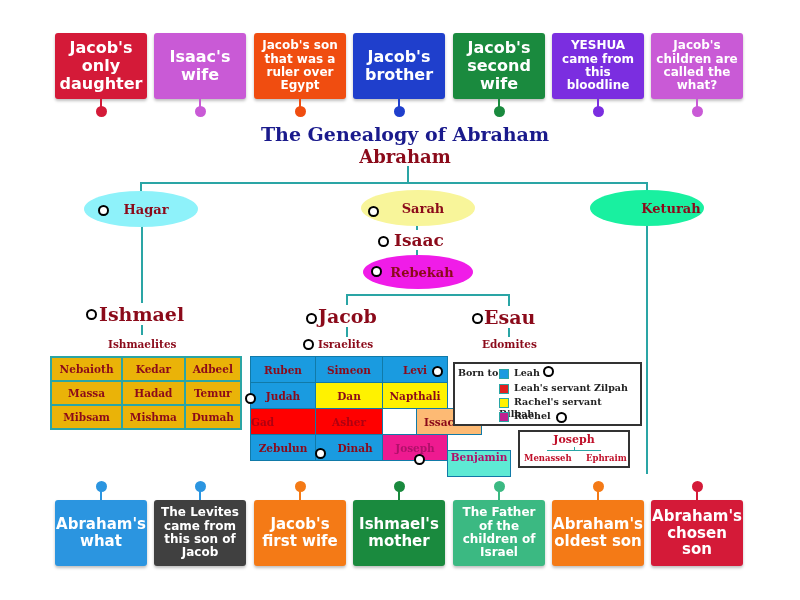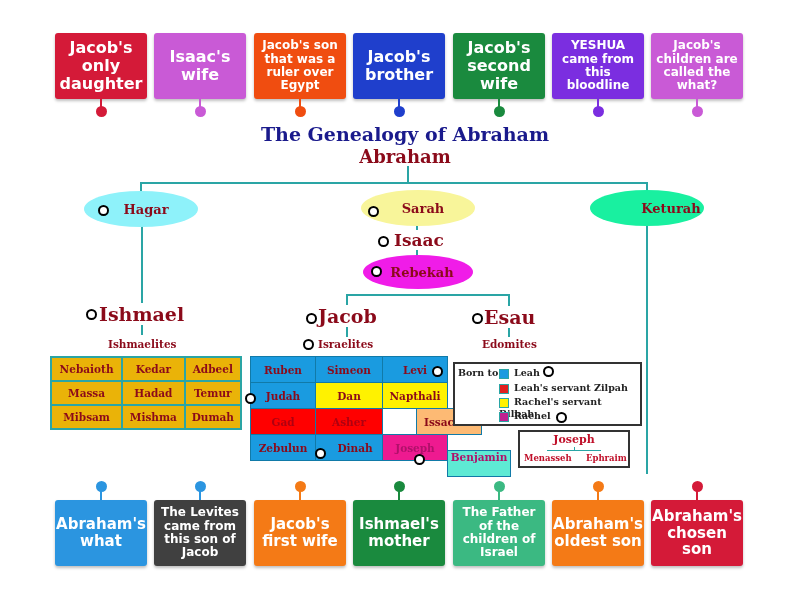--- a/index.html
+++ b/index.html
@@ -138,21 +138,21 @@
   <div class="tcell" style="position:absolute;left:0;top:26px;width:64px;height:25px;background:#1a9be0;border:1px solid #117aa8;display:flex;align-items:center;justify-content:center;">
       <span class="serif" style="font-size:10.5px;">Judah</span>
     </div>
   <div class="tcell" style="position:absolute;left:65px;top:26px;width:66px;height:25px;background:#fff200;border:1px solid #117aa8;display:flex;align-items:center;justify-content:center;">
       <span class="serif" style="font-size:10.5px;">Dan</span>
     </div>
   <div class="tcell" style="position:absolute;left:132px;top:26px;width:64px;height:25px;background:#fff200;border:1px solid #117aa8;display:flex;align-items:center;justify-content:center;">
       <span class="serif" style="font-size:10.5px;">Napthali</span>
     </div>
 
-  <div class="tcell" style="position:absolute;left:0;top:52px;width:64px;height:25px;background:#ff0000;border:1px solid #117aa8;display:flex;align-items:center;justify-content:center;">
+  <div class="tcell" style="position:absolute;left:0;top:52px;width:64px;height:25px;background:#ff0000;border:1px solid #117aa8;display:flex;align-items:center;justify-content:flex-start;">
       <span class="serif" style="font-size:10.5px;color:#b00010;">Gad</span>
     </div>
   <div class="tcell" style="position:absolute;left:65px;top:52px;width:66px;height:25px;background:#ff0000;border:1px solid #117aa8;display:flex;align-items:center;justify-content:center;">
       <span class="serif" style="font-size:10.5px;color:#b00010;">Asher</span>
     </div>
   <div class="tcell" style="position:absolute;left:140px;top:52px;width:64px;height:25px;background:#fdba74;border:1px solid #117aa8;display:flex;align-items:center;justify-content:center;margin-left:26px;">
       <span class="serif" style="font-size:10.5px;">Issachar</span>
     </div>
 
   <div class="tcell" style="position:absolute;left:0;top:78px;width:64px;height:25px;background:#1a9be0;border:1px solid #117aa8;display:flex;align-items:center;justify-content:center;">

